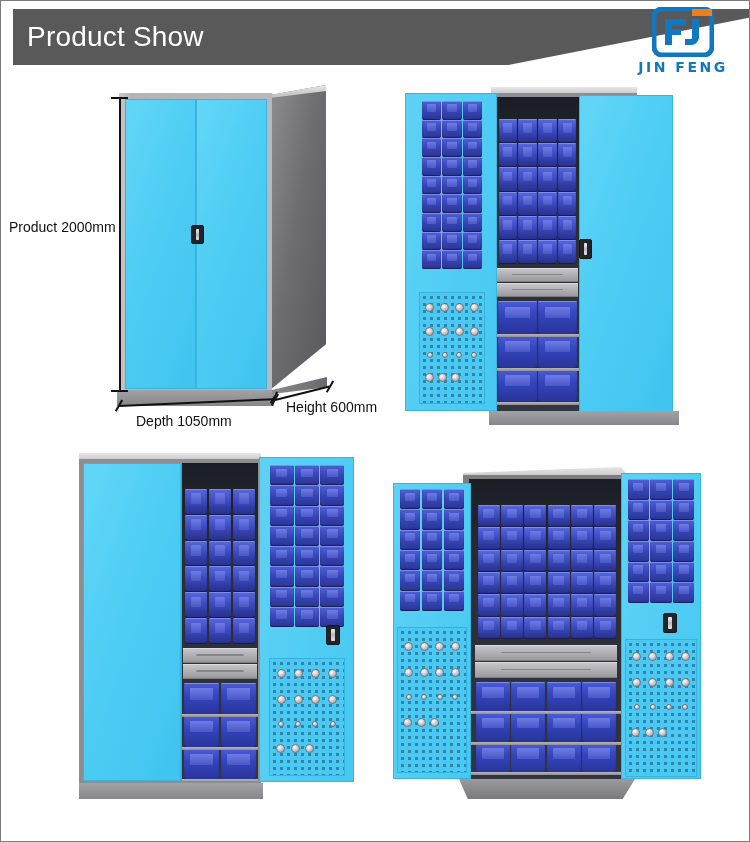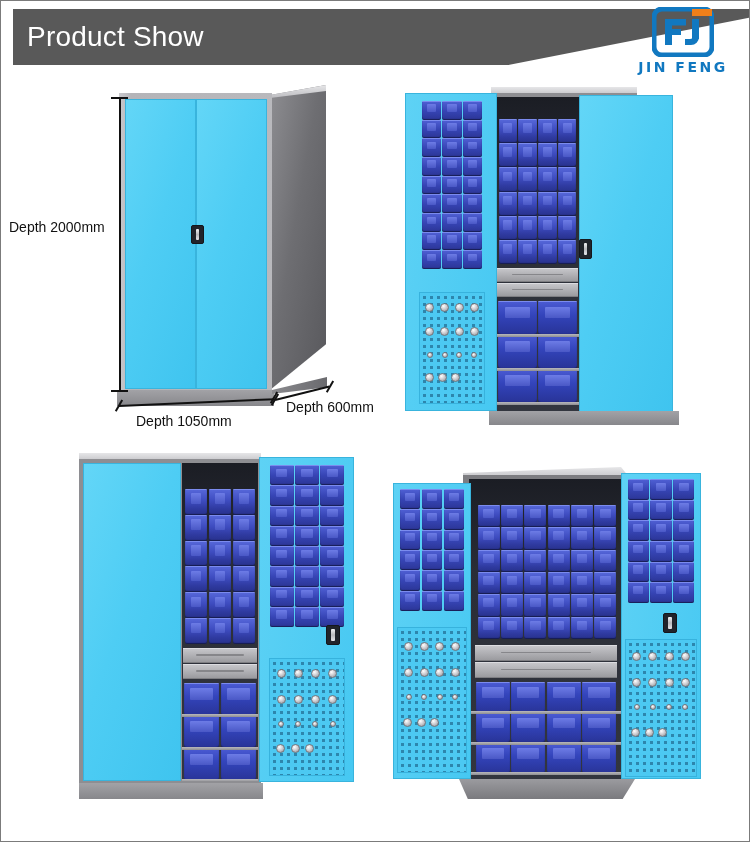--- a/index.html
+++ b/index.html
@@ -219,33 +219,33 @@
     <div class="plinth" style="left:175px;top:292px;width:55px;height:17px;
                 clip-path:polygon(0 13px,100% 0,100% 60%,0 100%);
                 background:linear-gradient(90deg,#8a8a8e,#6a6a6e);"></div>
   </div>
 
   <div>
 
     <div class="dimline" style="left:118px;top:96px;width:1.5px;height:294px;"></div>
     <div class="dimcap" style="left:110px;top:96px;width:17px;height:1.5px;"></div>
     <div class="dimcap" style="left:110px;top:389px;width:17px;height:1.5px;"></div>
-    <div class="dimlabel" style="left:8px;top:218px;">Depth 2000mm</div>
+    <div class="dimlabel" style="left:8px;top:218px;">Product 2000mm</div>
 
     <div class="dimline" style="left:118px;top:404px;width:156px;height:1.5px;
                 transform:rotate(-2.5deg);transform-origin:left center;"></div>
     <div class="tick" style="left:117px;top:398px;width:1.5px;height:13px;transform:rotate(30deg);"></div>
     <div class="tick" style="left:272px;top:390px;width:1.5px;height:13px;transform:rotate(30deg);"></div>
     <div class="dimlabel" style="left:135px;top:412px;">Depth 1050mm</div>
 
     <div class="dimline" style="left:274px;top:398px;width:56px;height:1.5px;
                 transform:rotate(-14deg);transform-origin:left center;"></div>
     <div class="tick" style="left:273px;top:392px;width:1.5px;height:13px;transform:rotate(30deg);"></div>
     <div class="tick" style="left:328px;top:379px;width:1.5px;height:13px;transform:rotate(30deg);"></div>
-    <div class="dimlabel" style="left:285px;top:398px;">Depth 600mm</div>
+    <div class="dimlabel" style="left:285px;top:398px;">Height 600mm</div>
   </div>
 
   <div class="cab" style="left:398px;top:86px;width:290px;height:340px;">
 
     <div class="top-cap" style="left:92px;top:0;width:146px;height:10px;"></div>
 
     <div class="carcass" style="left:92px;top:6px;width:146px;height:320px;background:#8e8e92;"></div>
 
     <div class="interior" style="left:97px;top:10px;width:83px;height:314px;">
 

